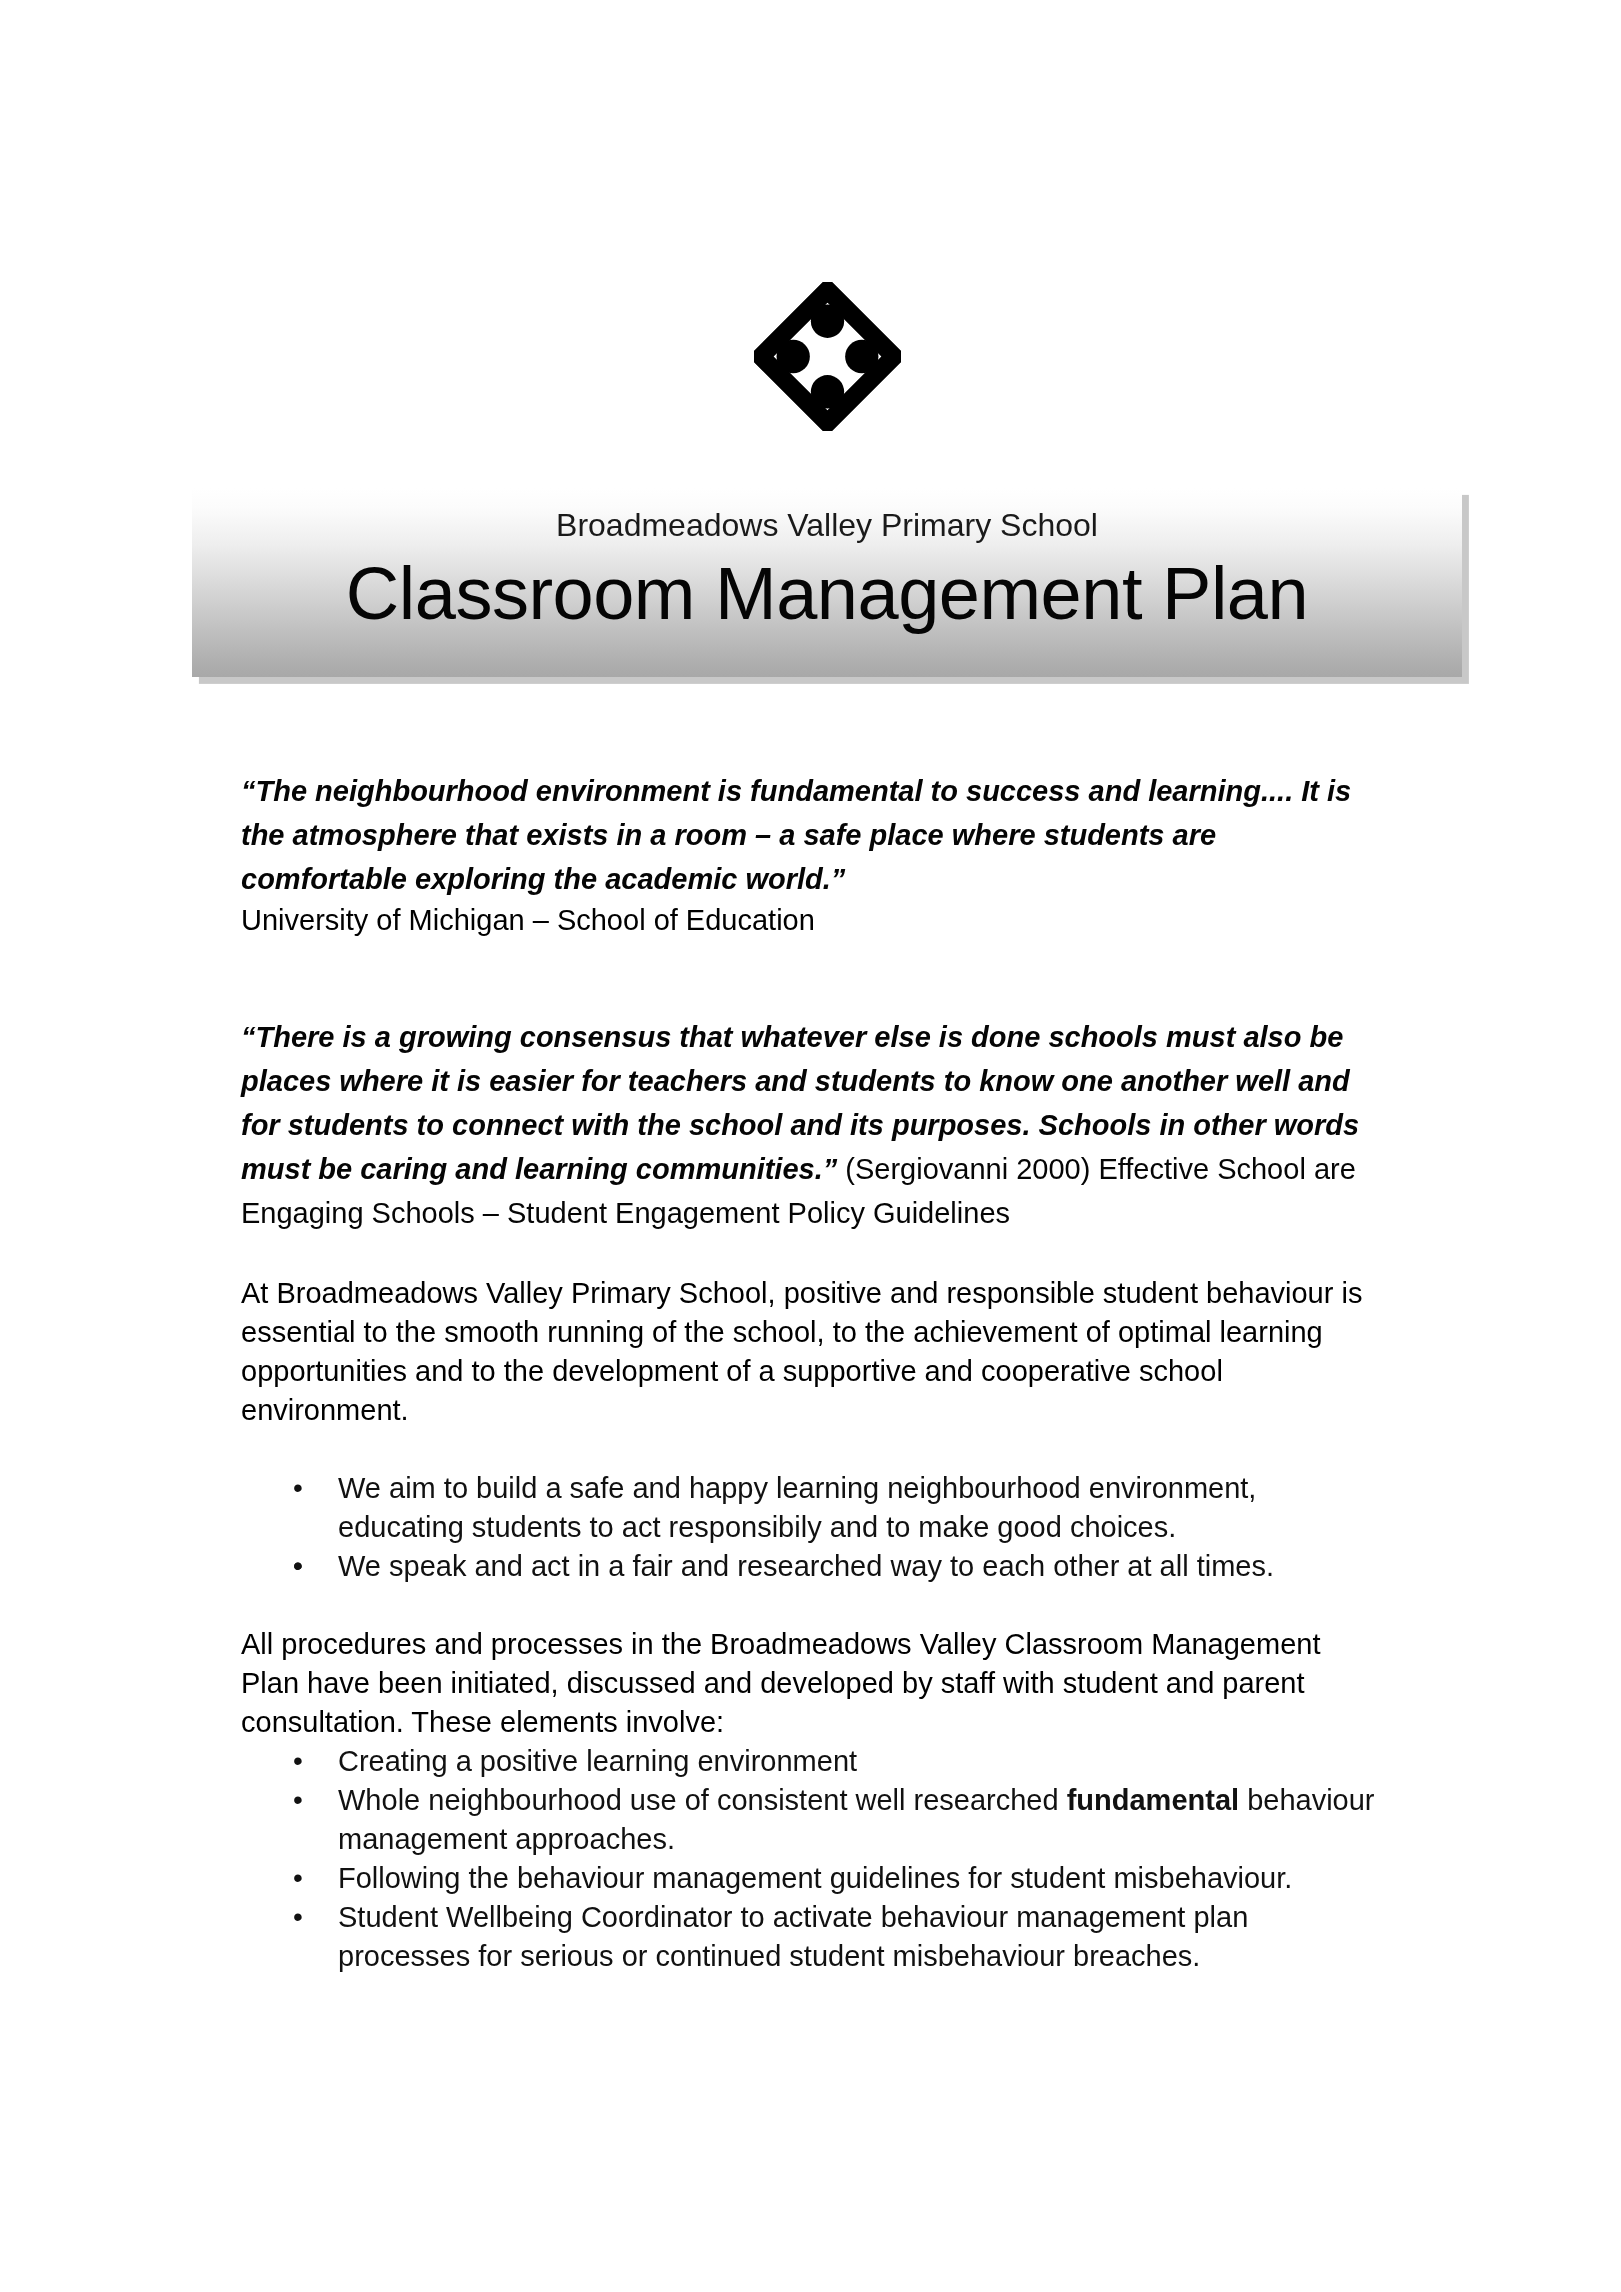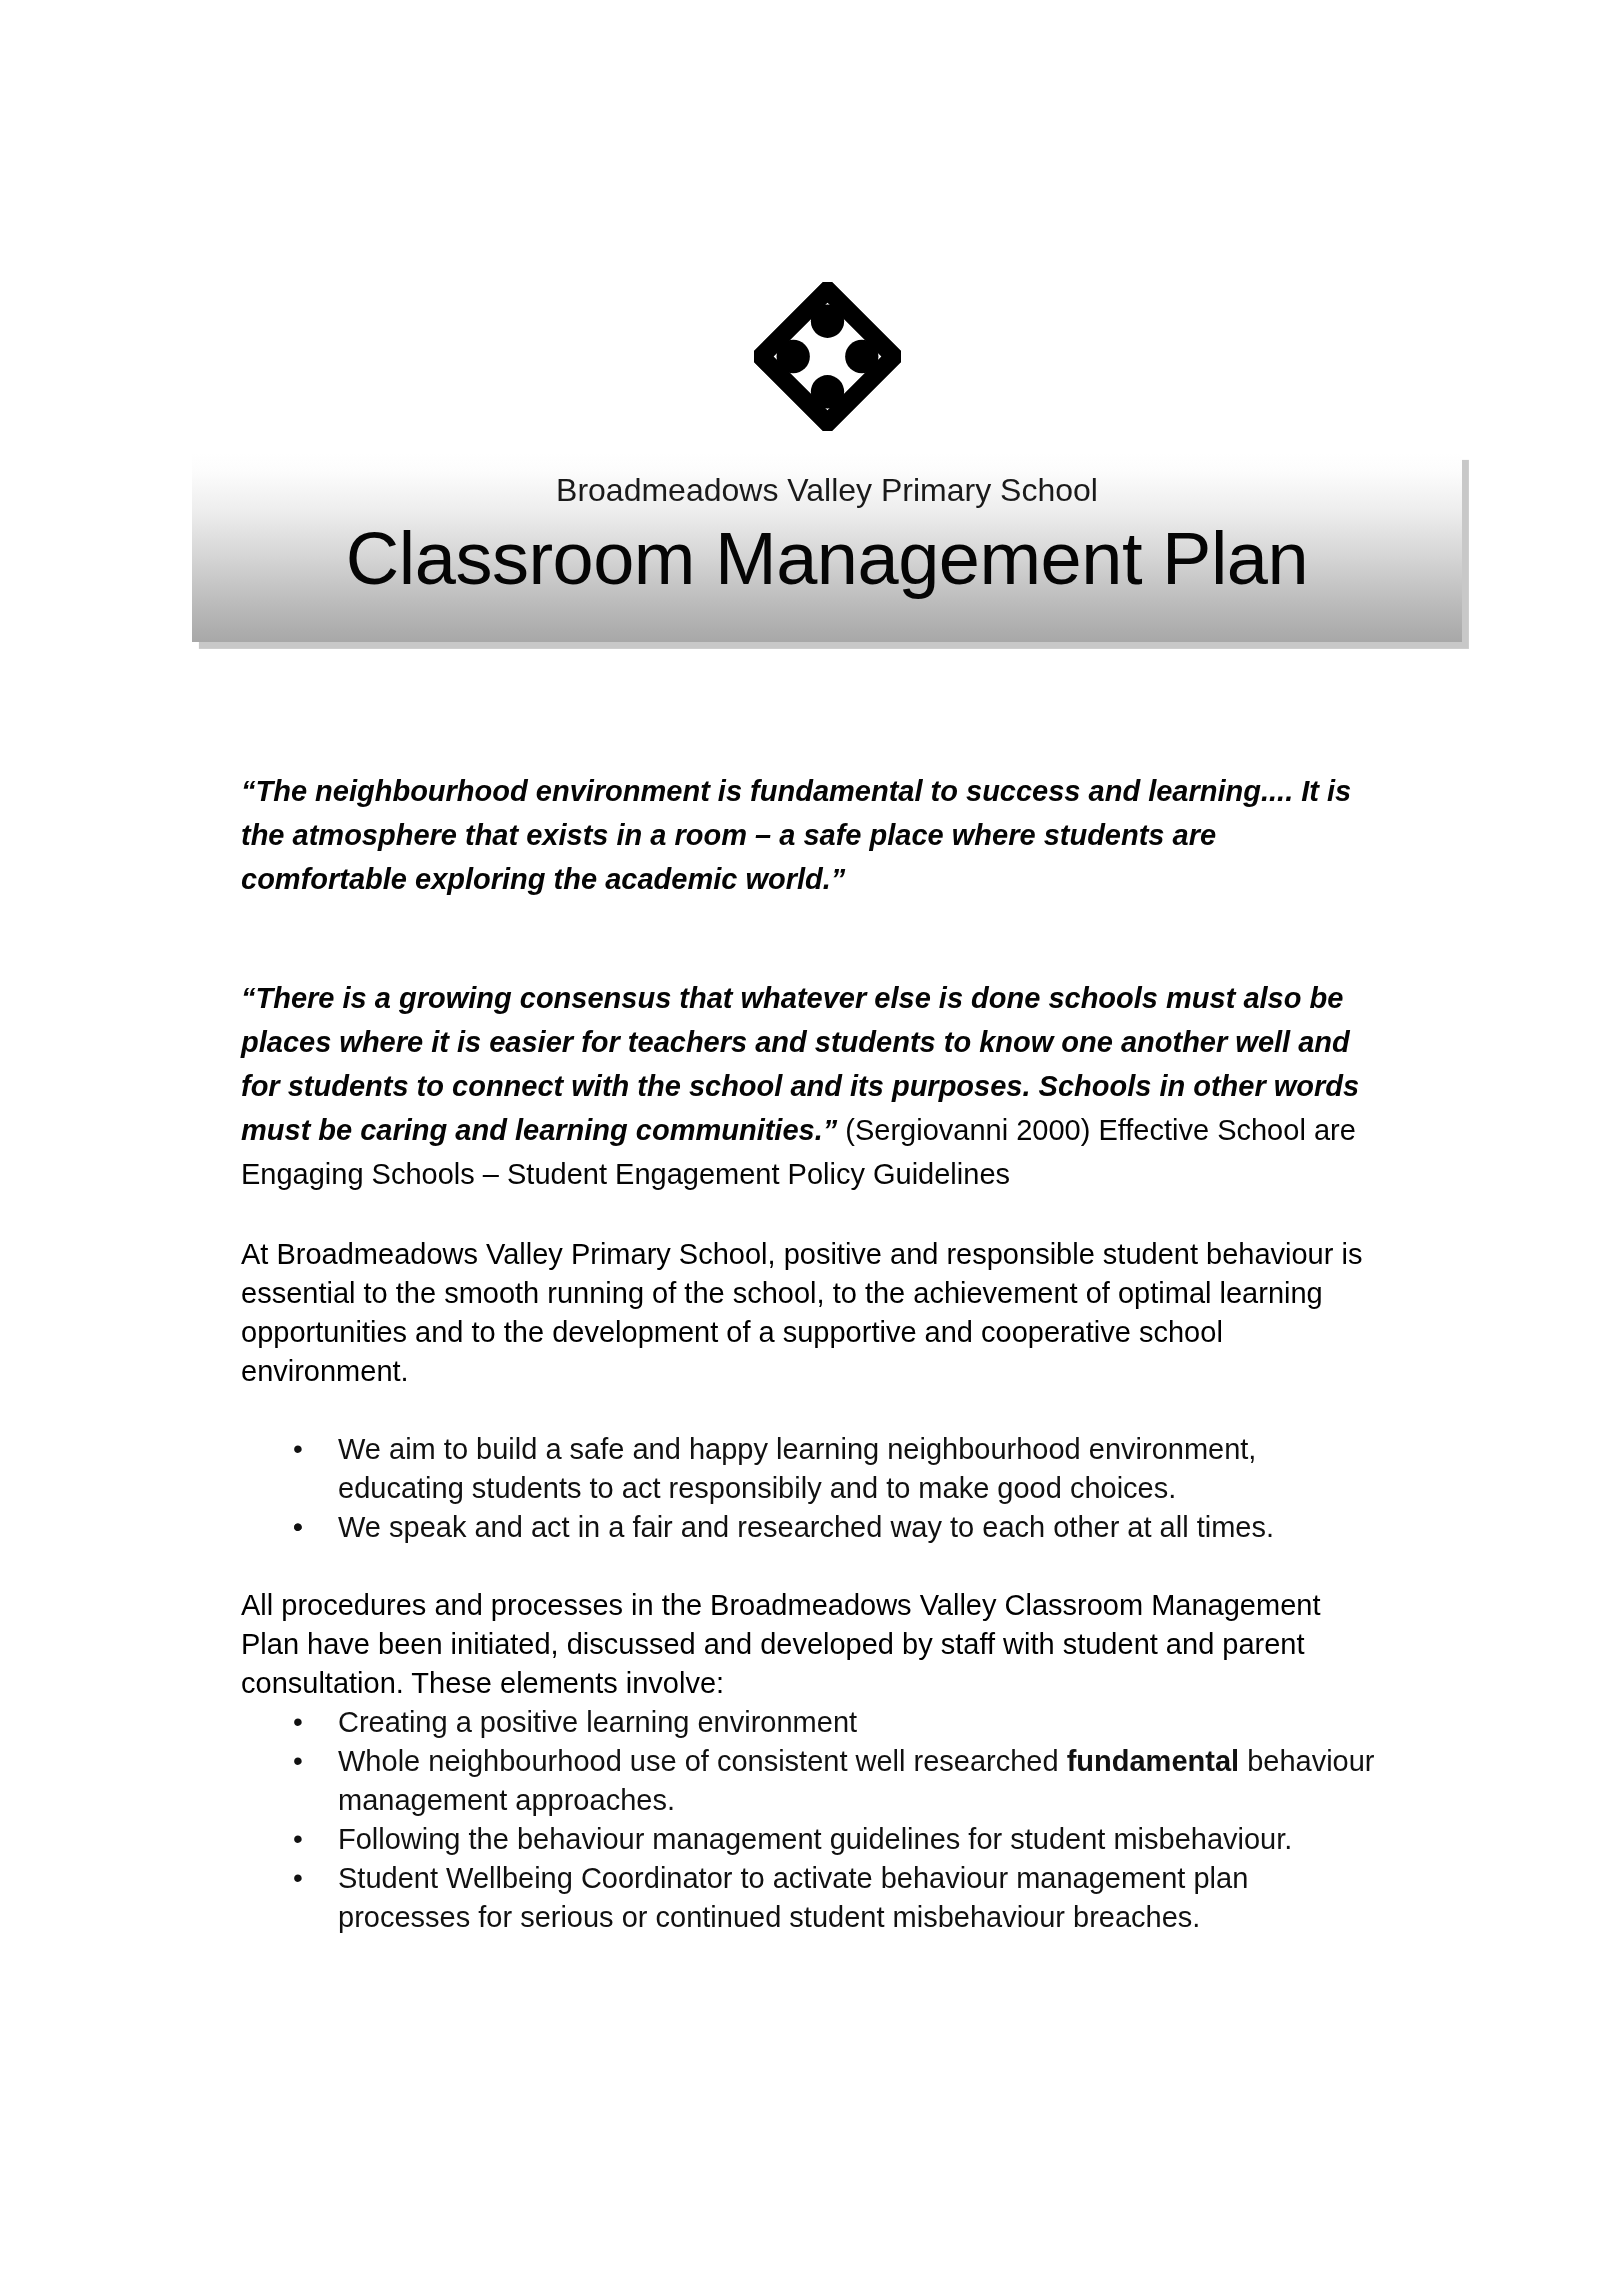--- a/index.html
+++ b/index.html
@@ -23,21 +23,21 @@
     top: 282px;
     width: 147px;
     height: 149px;
   }
   .logo-wrap svg { display: block; }
 
   
   .banner {
     position: absolute;
     left: 192px;
-    top: 453px;
+    top: 488px;
     width: 1270px;
     height: 189px;
     background: linear-gradient(to bottom,
                 #ffffff 0%,
                 #fcfcfc 10%,
                 #eeeeee 30%,
                 #d5d5d5 55%,
                 #bdbdbd 78%,
                 #adadad 94%,
                 #a8a8a8 100%);
@@ -145,20 +145,21 @@
 <div class="banner">
   <div class="banner-school">Broadmeadows Valley Primary School</div>
   <div class="banner-title">Classroom Management Plan</div>
 </div>
 
 <div class="content">
 
   <p class="quote">
     <span>“The neighbourhood environment is fundamental to success and learning.... It is the atmosphere that exists in a room – a safe place where students are comfortable exploring the academic world.”</span>
   </p>
+  <p class="src">University of Michigan – School of Education</p>
 
   <div class="gap-md"></div>
 
   <p class="quote">
     <span>“There is a growing consensus that whatever else is done schools must also be places where it is easier for teachers and students to know one another well and for students to connect with the school and its purposes. Schools in other words must be caring and learning communities.” </span><span class="cite-bold">(Sergiovanni 2000)</span><span class="src"> Effective School are Engaging Schools – Student Engagement Policy Guidelines</span>
   </p>
 
   <div class="gap-md"></div>
 
   <p class="para">At Broadmeadows Valley Primary School, positive and responsible student behaviour is essential to the smooth running of the school, to the achievement of optimal learning opportunities and to the development of a supportive and cooperative school environment.</p>

